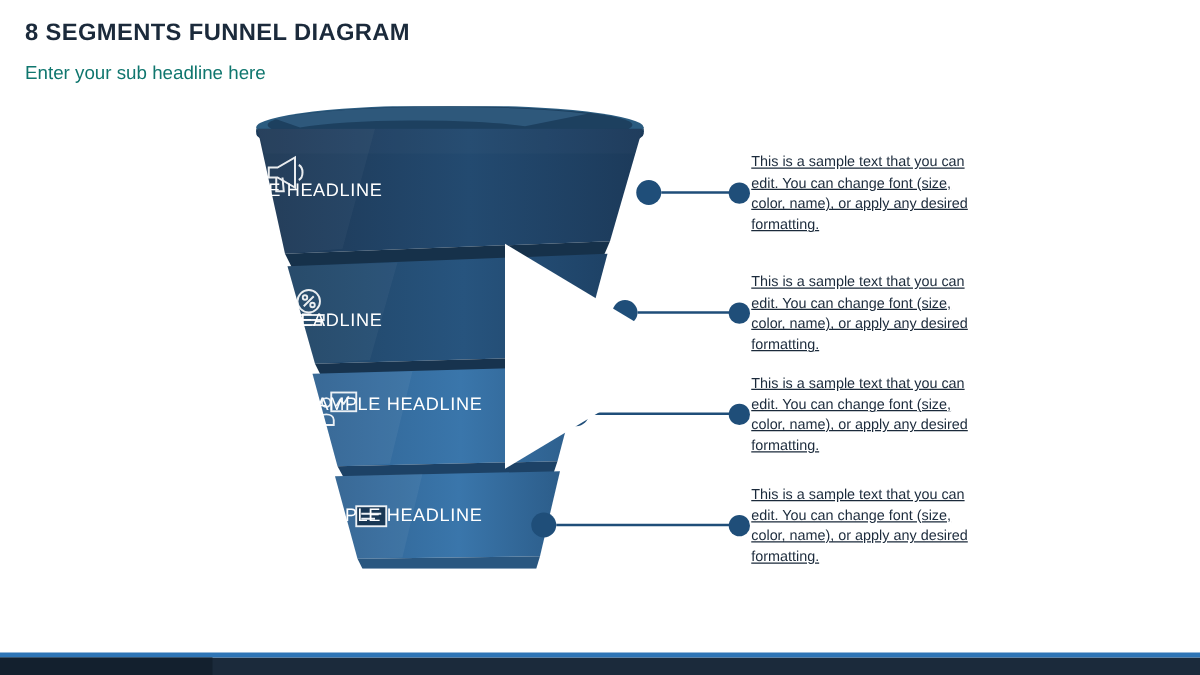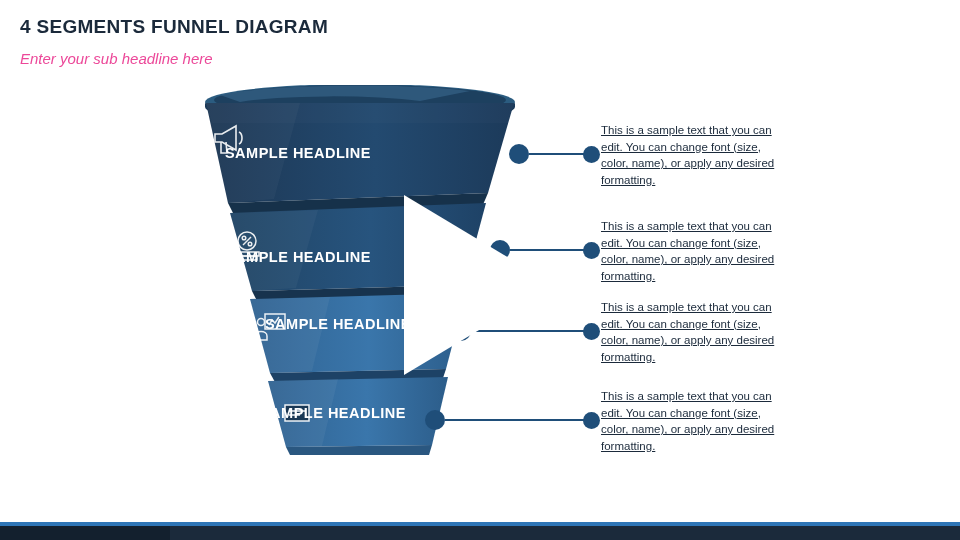--- a/index.html
+++ b/index.html
@@ -14,21 +14,21 @@
     background:#ffffff;
     overflow:hidden;
   }
   .title{
     position:absolute;left:20px;top:16px;
     font-size:19px;font-weight:bold;color:#1b2a3b;
     letter-spacing:0.3px;
   }
   .subtitle{
     position:absolute;left:20px;top:50px;
-    font-size:15px;color:#ec4899;font-weight:normal;font-style:italic;
+    font-size:15px;color:#0f766e;font-weight:normal;
   }
   .funnel{
     position:absolute;left:170px;top:85px;width:390px;height:370px;
   }
   .desc{
     position:absolute;
     width:180px;
     font-size:11.5px;
     line-height:16.5px;
     color:#1b2a3b;
@@ -39,23 +39,23 @@
   .desc3{left:601px;top:299px;}
   .desc4{left:601px;top:388px;}
 
   .connector{position:absolute;}
   .cline{position:absolute;height:1.5px;background:#1f4e79;}
   .cdot{position:absolute;width:20px;height:20px;border-radius:50%;background:#1f4e79;}
   .cdot.small{width:17px;height:17px;}
 
   .hl{
     position:absolute;
-    color:#ffffff;font-weight:bold;
+    color:#ffffff;font-weight:normal;
     letter-spacing:0.5px;
-    text-align:center;
+    text-align:left;
   }
 
   .icon{position:absolute;opacity:0.9;}
 
   
   .bottombar{position:absolute;left:0;bottom:0;width:960px;height:14px;background:#1b2a3b;}
   .bottombar2{position:absolute;left:0;bottom:14px;width:960px;height:4px;background:#2e75b6;}
   .bottombar3{position:absolute;left:0;bottom:0;width:170px;height:14px;background:#13202e;}
 
   
@@ -65,21 +65,21 @@
     border-left:150px solid #ffffff;
     border-top:90px solid transparent;
     border-bottom:90px solid transparent;
   }
 </style>
 </head>
 <body>
 
 <div class="slide">
 
-  <div class="title">4 SEGMENTS FUNNEL DIAGRAM</div>
+  <div class="title">8 SEGMENTS FUNNEL DIAGRAM</div>
   <div class="subtitle">Enter your sub headline here</div>
 
   <svg class="funnel" viewBox="0 0 390 370" width="390" height="370">
     <defs>
       <linearGradient id="g1" x1="0" y1="0" x2="1" y2="0">
         <stop offset="0%" stop-color="#1d3754"></stop>
         <stop offset="55%" stop-color="#234a70"></stop>
         <stop offset="100%" stop-color="#1c3a5a"></stop>
       </linearGradient>
       <linearGradient id="g2" x1="0" y1="0" x2="1" y2="0">

